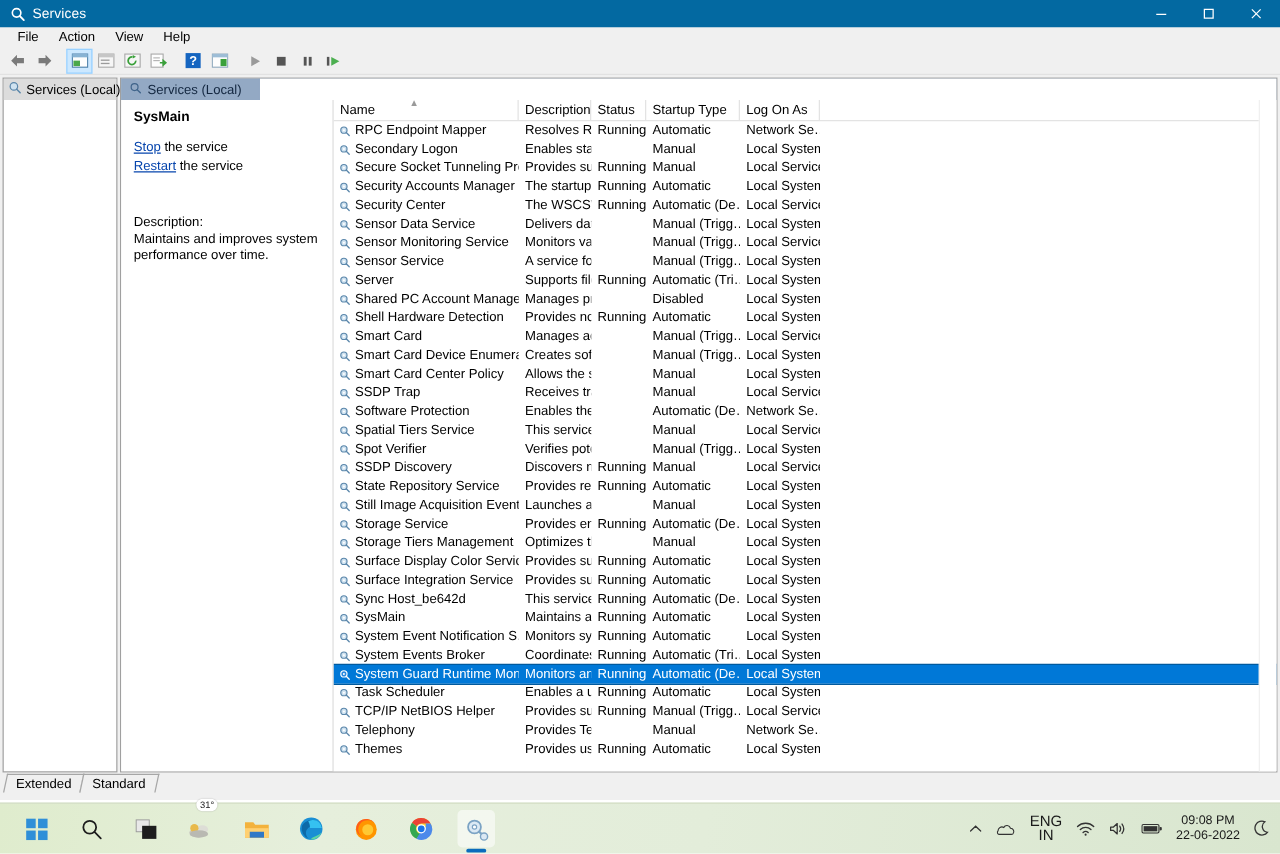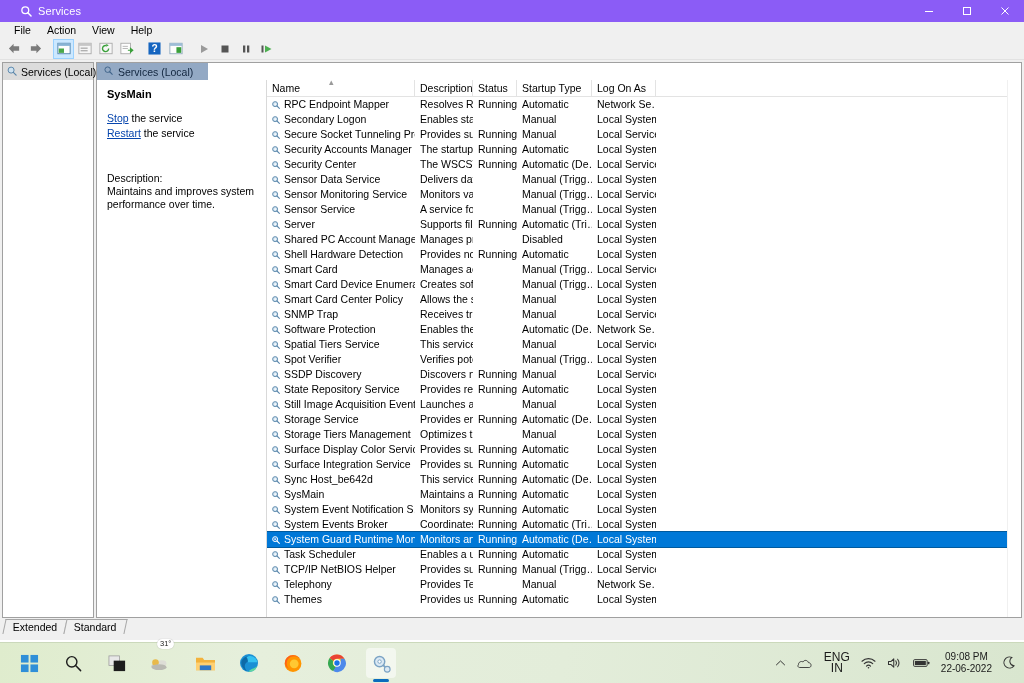--- a/index.html
+++ b/index.html
@@ -14,23 +14,23 @@
   
   .window {
     position: absolute; left: 0; top: 0;
     width: 1024px; height: 640px;
     background: #f0f0f0;
     display: flex; flex-direction: column;
   }
 
   
   .titlebar {
-    height: 22px; background: #8b5cf6; color: #fff;
+    height: 22px; background: #0369a1; color: #fff;
     display: flex; align-items: center;
-    font-size: 11px; flex: 0 0 22px; padding-left: 12px;
+    font-size: 11px; flex: 0 0 22px;
   }
   .title-icon {
     width: 20px; height: 22px;
     display: flex; align-items: center; justify-content: center;
     margin-left: 4px;
   }
   .title-text { flex: 1; padding-left: 2px; letter-spacing: .1px; }
   .win-btns { display: flex; height: 22px; }
   .win-btn {
     width: 38px; height: 22px;
@@ -636,21 +636,21 @@
               </div>
               <div class="lv-row">
                 <div class="cell name col-name">
                   <span>
                     <svg width="10" height="10" viewBox="0 0 16 16" style="display:block">
                       <circle cx="6.6" cy="6.6" r="4" fill="#cfe2f0" stroke="#5b87ab" stroke-width="1.5"></circle>
                       <circle cx="6.6" cy="6.6" r="1.3" fill="#ffffff"></circle>
                       <line x1="9.6" y1="9.6" x2="13.4" y2="13.4" stroke="#5b87ab" stroke-width="1.7" stroke-linecap="round"></line>
                     </svg>
                   </span>
-                  <span>SNMP Trap</span>
+                  <span>SSDP Trap</span>
                 </div>
                 <div class="cell col-desc">Receives tra…</div>
                 <div class="cell col-status"></div>
                 <div class="cell col-startup">Manual</div>
                 <div class="cell col-logon">Local Service</div>
               </div>
               <div class="lv-row">
                 <div class="cell name col-name">
                   <span>
                     <svg width="10" height="10" viewBox="0 0 16 16" style="display:block">

